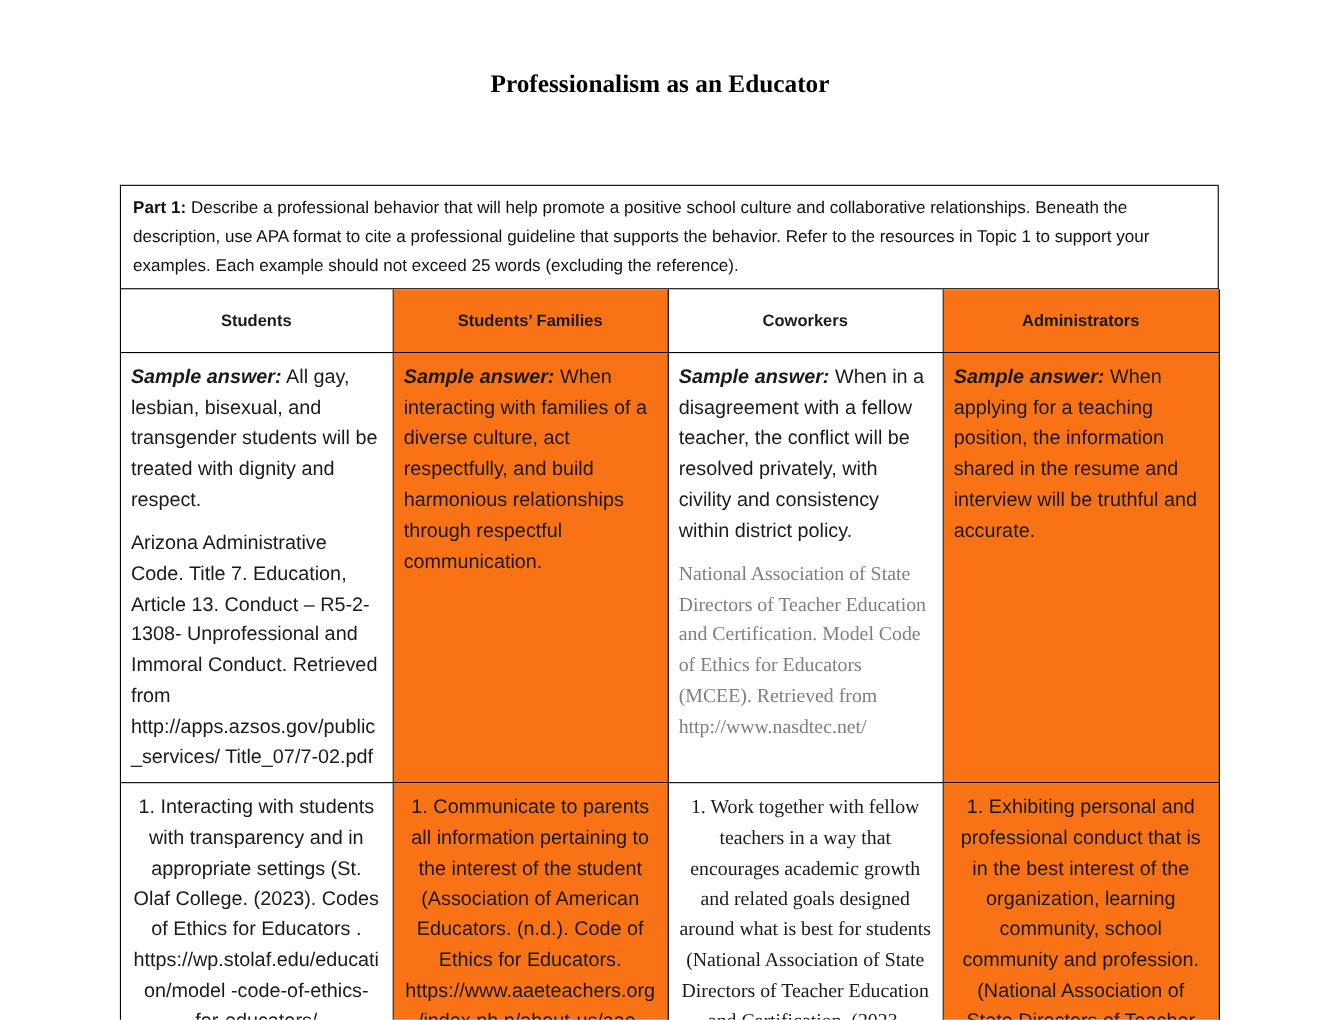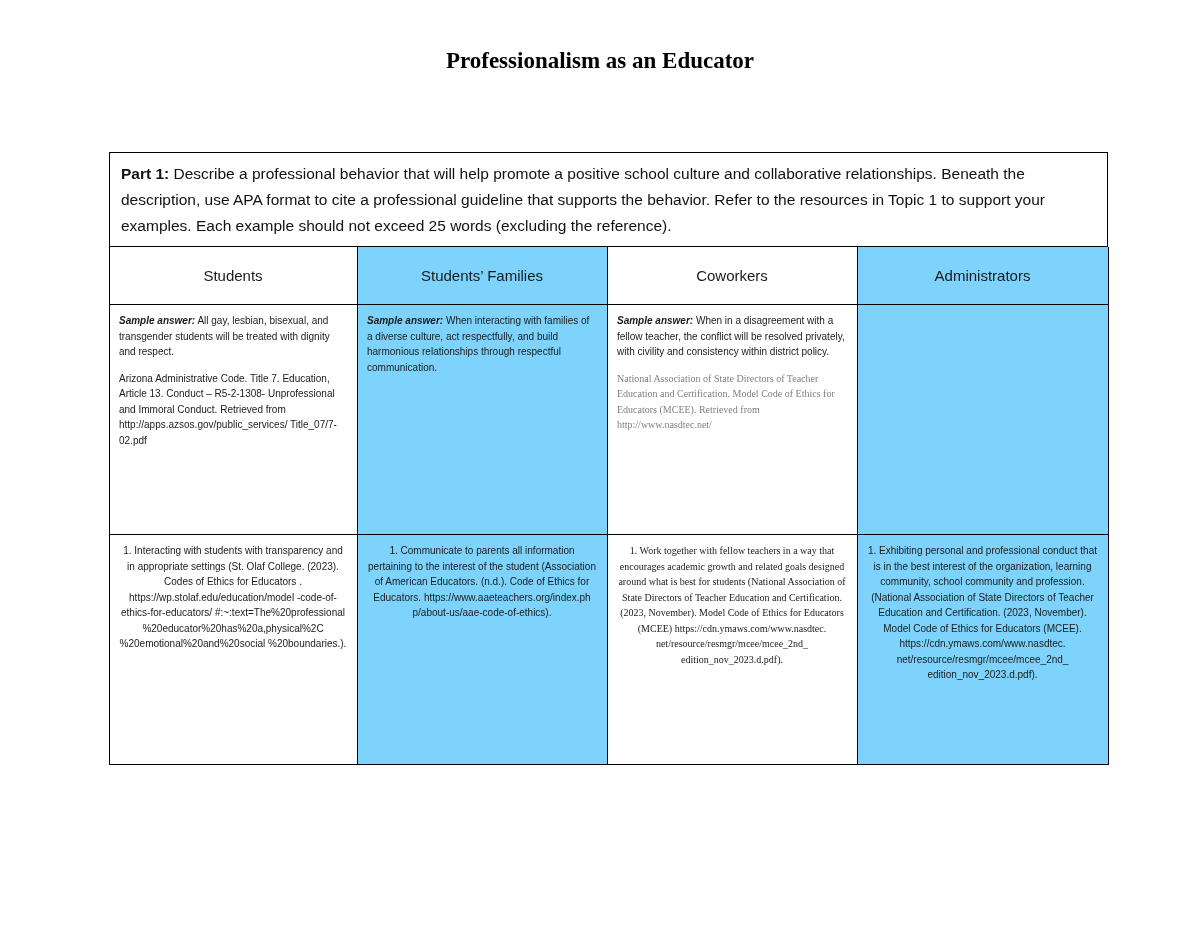--- a/index.html
+++ b/index.html
@@ -9,21 +9,21 @@
   }
   body {
     width: 1200px;
     height: 927px;
     font-family: "Liberation Sans", sans-serif;
     color: #1a1a1a;
     position: relative;
     overflow: hidden;
   }
   .page-title {
-    margin: 0;
+    margin: 16px;
     padding-top: 48px;
     text-align: center;
     font-family: "Liberation Serif", serif;
     font-weight: bold;
     font-size: 23px;
     color: #000000;
   }
   .doc-table {
     margin-left: 109px;
     margin-top: 78px;
@@ -44,27 +44,27 @@
   .part1 .p1-label { font-weight: bold; }
   .grid-row {
     display: grid;
     grid-template-columns: 248px 250px 250px 251px;
   }
   .cell {
     border-right: 1px solid #000;
     border-bottom: 1px solid #000;
     padding: 8px 10px 8px 9px;
     box-sizing: border-box;
-    font-size: 10px;
+    font-size: 18px;
     line-height: 1.55;
   }
-  .shaded { background: #7dd3fc; }
+  .shaded { background: #f97316; }
   .header-cell {
     text-align: center;
-    font-weight: normal;
+    font-weight: bold;
     font-size: 15px;
     padding-top: 17px;
     padding-bottom: 17px;
   }
   .body-row-1 .cell { min-height: 230px; }
   .body-row-2 .cell { min-height: 230px; text-align: center; }
   .cell p { margin: 0 0 11px 0; }
   .cell p:last-child { margin-bottom: 0; }
   .sample-label { font-weight: bold; font-style: italic; }
   .serif { font-family: "Liberation Serif", serif; }
@@ -98,20 +98,21 @@
     <div class="cell shaded">
       <p><span class="sample-label">Sample answer:</span> <span>When interacting with families of a diverse culture, act respectfully, and build harmonious relationships through respectful communication.</span></p>
     </div>
 
     <div class="cell">
       <p><span class="sample-label">Sample answer:</span> <span>When in a disagreement with a fellow teacher, the conflict will be resolved privately, with civility and consistency within district policy.</span></p>
       <p class="citation serif gray-text">National Association of State Directors of Teacher Education and Certification. Model Code of Ethics for Educators (MCEE). Retrieved from http://www.nasdtec.net/</p>
     </div>
 
     <div class="cell shaded">
+      <p><span class="sample-label">Sample answer:</span> <span>When applying for a teaching position, the information shared in the resume and interview will be truthful and accurate.</span></p>
     </div>
 
   </div>
 
   <div class="grid-row body-row-2">
 
     <div class="cell">
       <p class="answer-text">1. Interacting with students with transparency and in appropriate settings (St. Olaf College. (2023). Codes of Ethics for Educators . https://wp.stolaf.edu/education/model -code-of-ethics-for-educators/ #:~:text=The%20professional %20educator%20has%20a,physical%2C %20emotional%20and%20social %20boundaries.).</p>
     </div>
 

